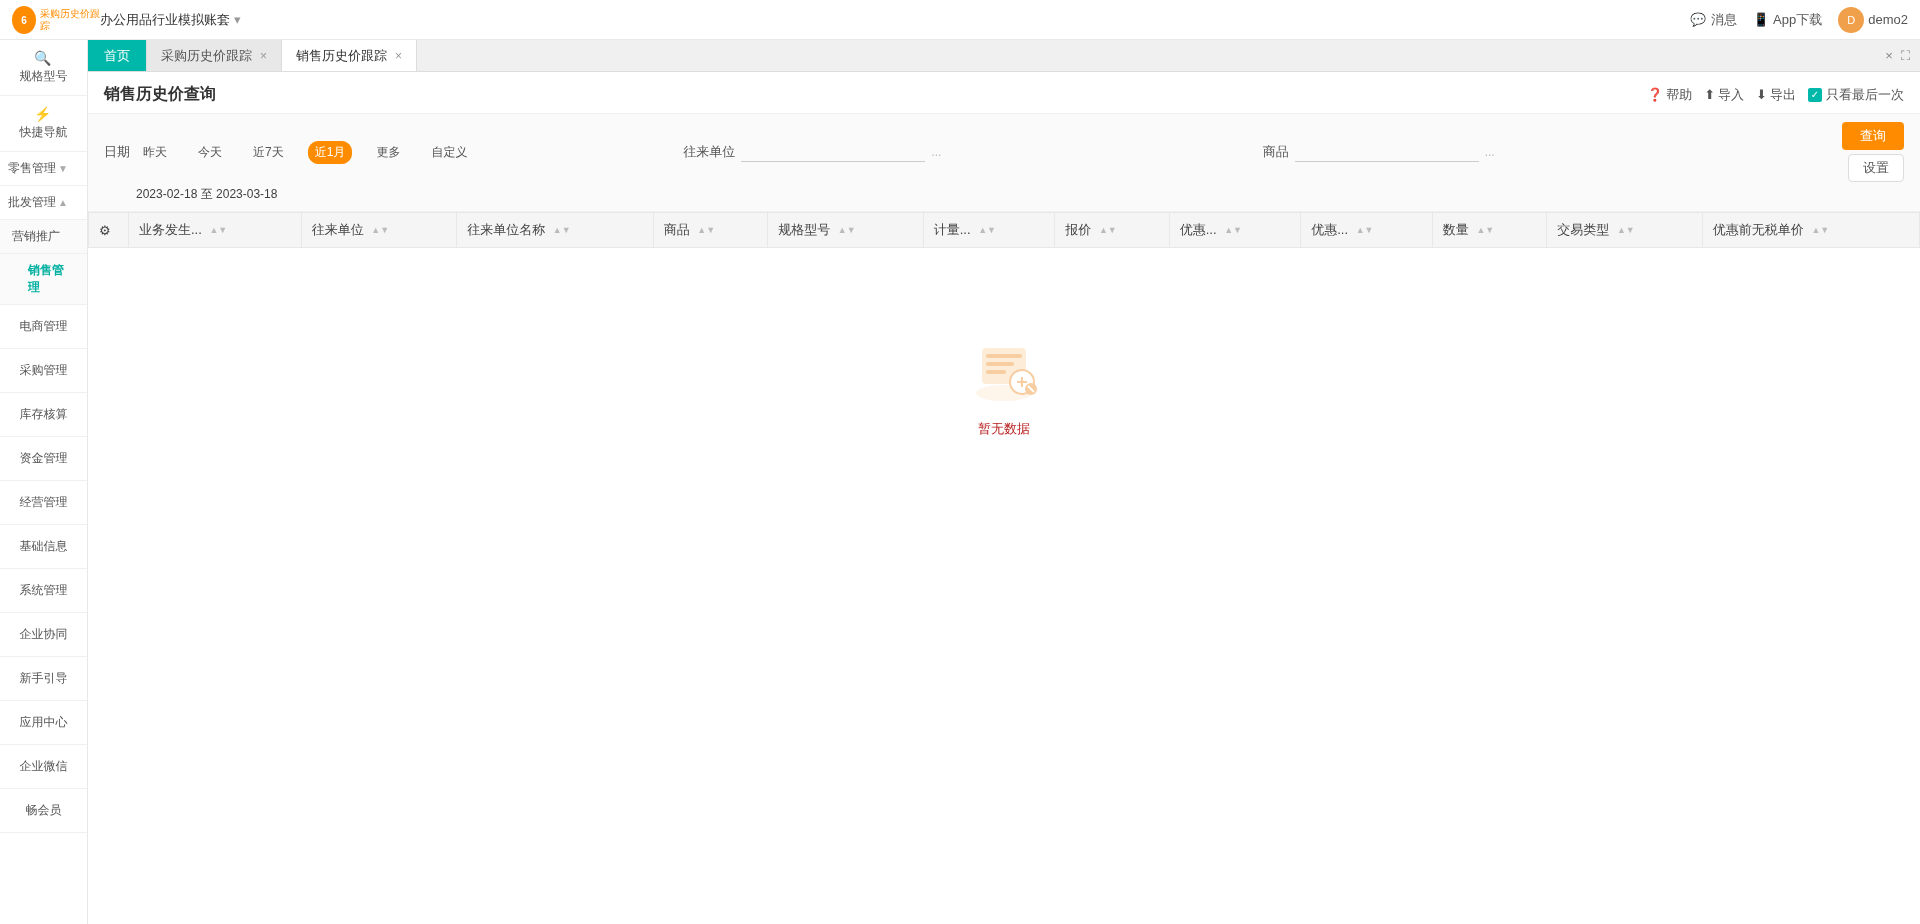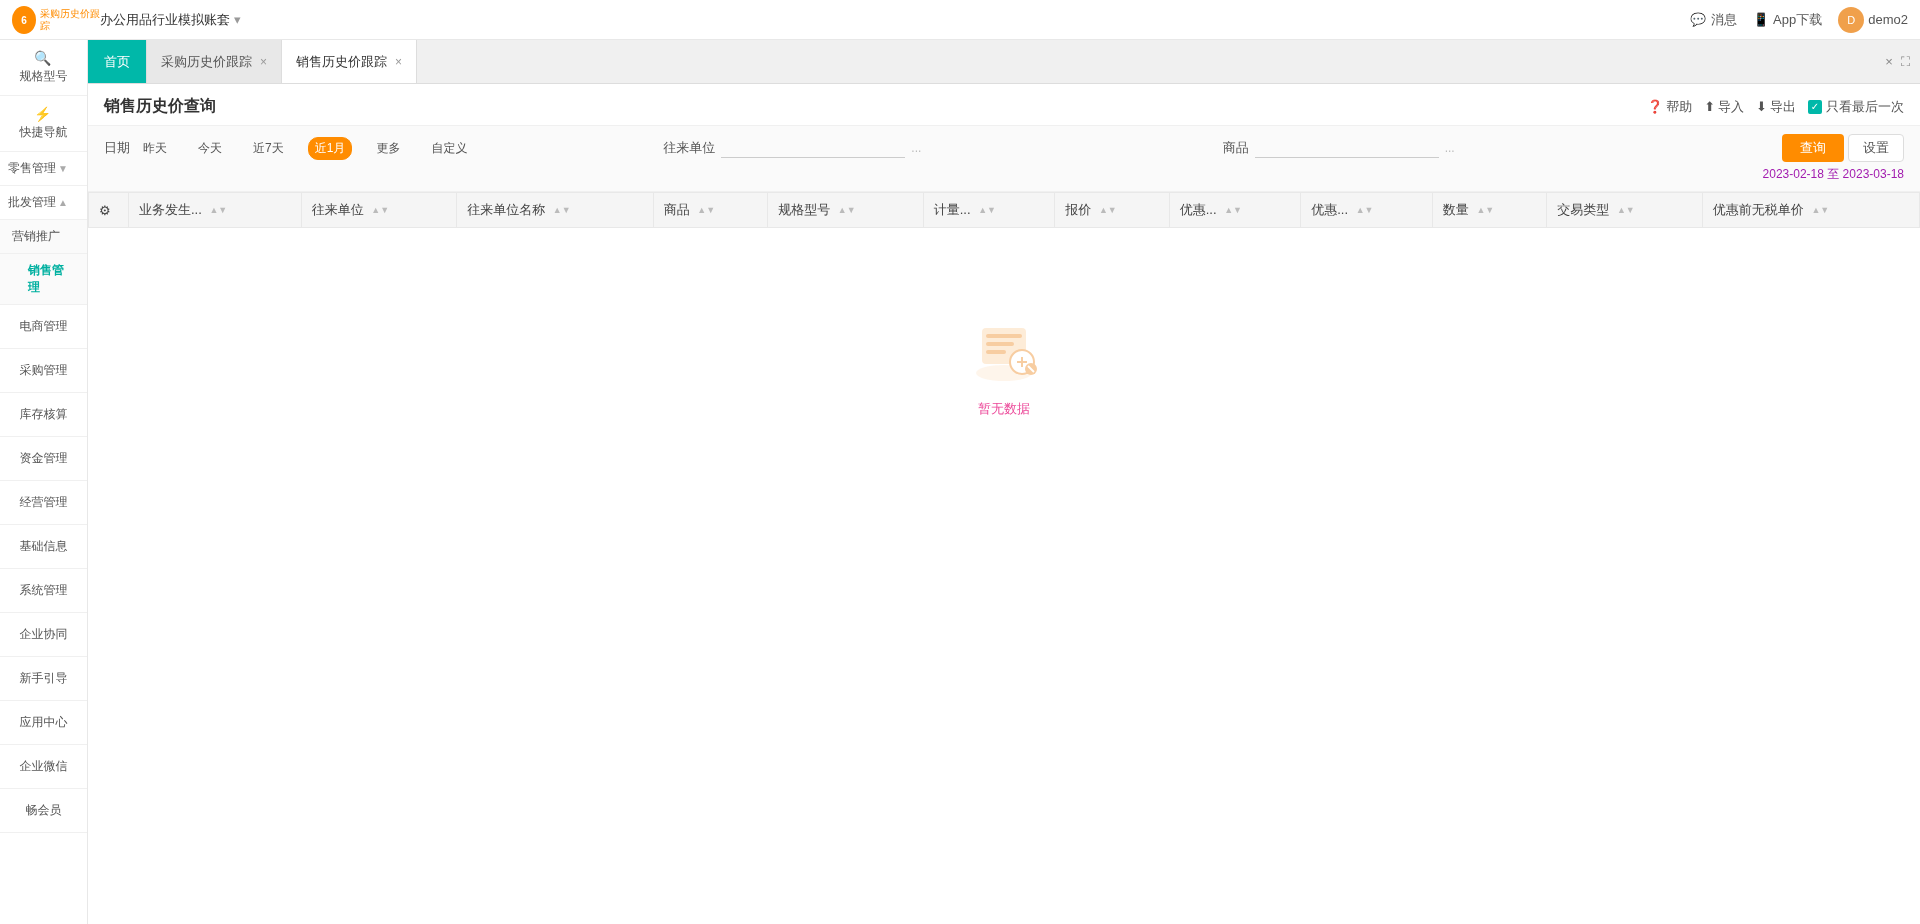--- a/index.html
+++ b/index.html
@@ -134,21 +134,21 @@
     
     .content-area {
       flex: 1;
       display: flex;
       flex-direction: column;
       overflow: hidden;
     }
 
     
     .tab-bar {
-      height: 44px;
+      height: 32px;
       background: #f0f0f0;
       display: flex;
       align-items: stretch;
       border-bottom: 1px solid #ddd;
       flex-shrink: 0;
     }
     .tab {
       display: flex;
       align-items: center;
       padding: 0 14px;
@@ -308,21 +308,21 @@
       text-align: center;
     }
 
     
     .empty-state {
       display: flex;
       flex-direction: column;
       align-items: center;
       justify-content: center;
       padding: 80px 0;
-      color: #ec4899;
+      color: #b91c1c;
       font-size: 13px;
       gap: 12px;
     }
     .empty-icon {
       width: 80px;
       height: 80px;
       opacity: 0.7;
     }
 
     .combined-filter {
@@ -335,22 +335,21 @@
       align-items: center;
       gap: 12px;
       flex-wrap: nowrap;
     }
     .cf-row2 {
       display: flex;
       align-items: center;
       margin-top: 4px;
       margin-left: 32px;
       font-size: 12px;
-      color: #a21caf;
-      justify-content: flex-end;
+      color: #404040;
     }
     .cf-section {
       display: flex;
       align-items: center;
       gap: 6px;
       flex: 1;
     }
     .cf-label { white-space: nowrap; font-size: 13px; color: #555; }
     .cf-input {
       border: none;
@@ -528,21 +527,21 @@
             <input class="cf-input" type="text" style="">
             <span class="cf-dots">...</span>
           </div>
 
           <div class="cf-section">
             <span class="cf-label">商品</span>
             <input class="cf-input" type="text" style="">
             <span class="cf-dots">...</span>
           </div>
 
-          <div style="display:flex;flex-direction:row;gap:4px;align-items:flex-end;margin-left:auto;">
+          <div style="display:flex;flex-direction:column;gap:4px;align-items:flex-end;margin-left:auto;">
             <button class="btn-query">查询</button>
             <button class="btn-settings">设置</button>
           </div>
         </div>
         <div class="cf-row2">
           <span>2023-02-18 至 2023-03-18</span>
         </div>
       </div>
 
       <div class="table-area">

